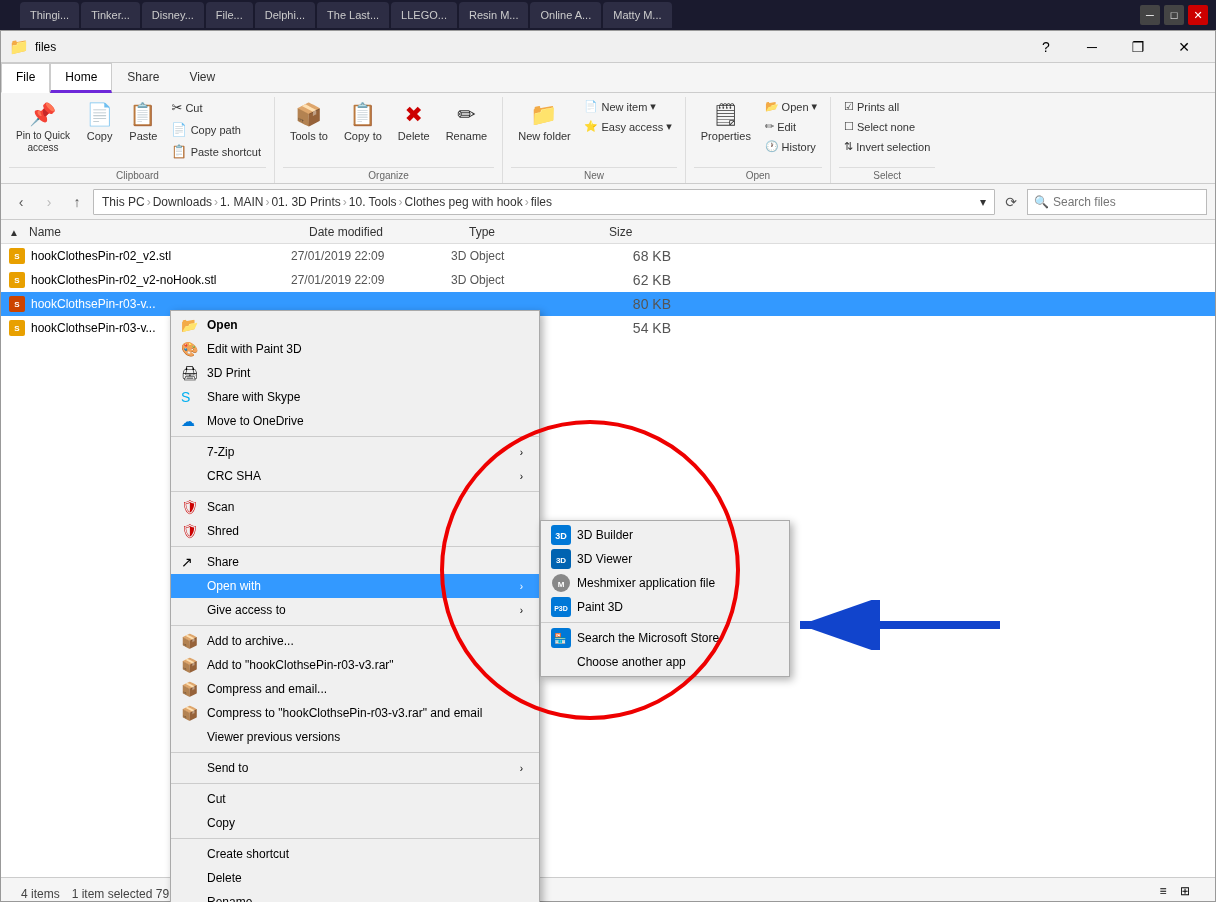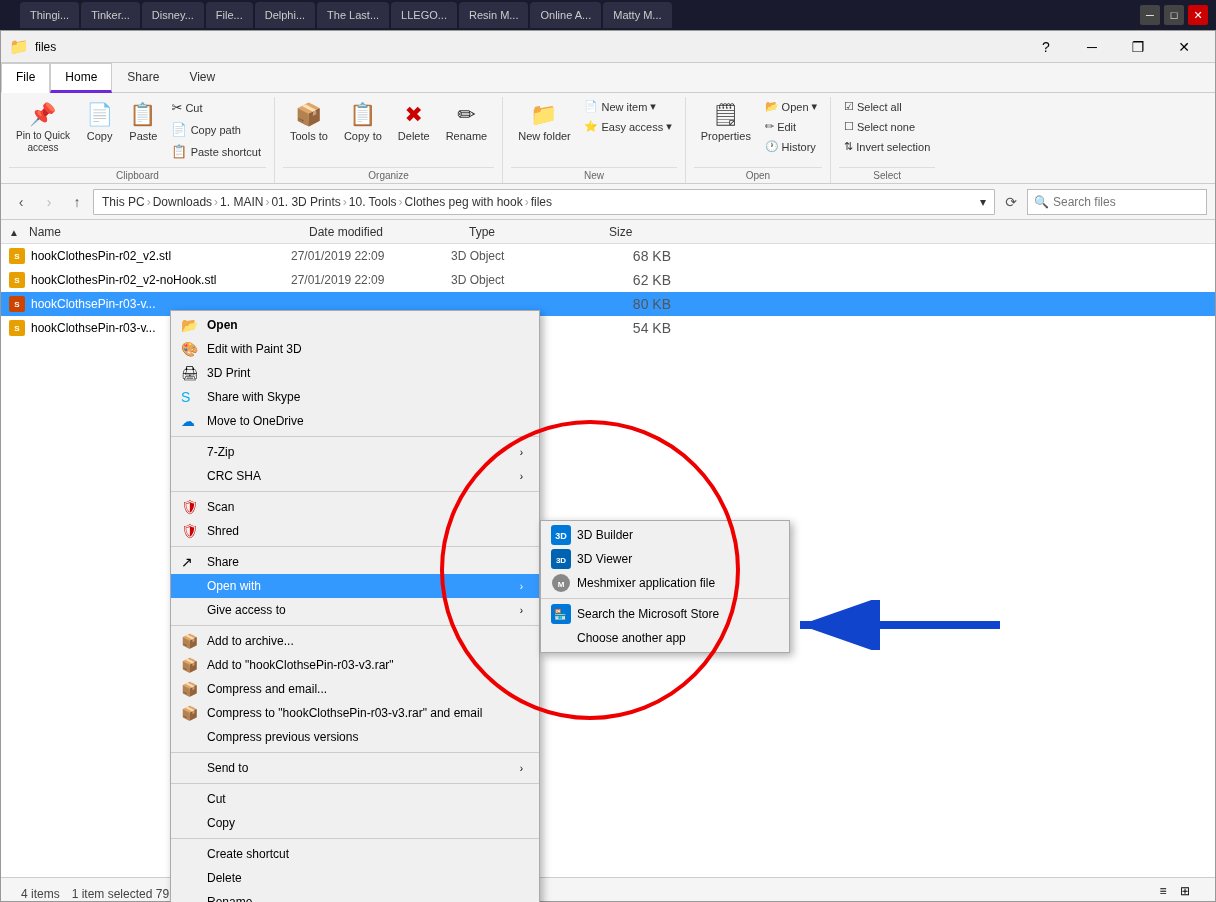--- a/index.html
+++ b/index.html
@@ -559,21 +559,21 @@
           </div>
         </div>
         <div class="ribbon-group-label">Open</div>
       </div>
 
       <div class="ribbon-group">
         <div class="ribbon-group-items">
           <div class="ribbon-col">
             <div class="ribbon-btn-small">
               <span>☑</span>
-              <span>Select all</span>
+              <span>Prints all</span>
             </div>
             <div class="ribbon-btn-small">
               <span>☐</span>
               <span>Select none</span>
             </div>
             <div class="ribbon-btn-small">
               <span>⇅</span>
               <span>Invert selection</span>
             </div>
           </div>
@@ -738,21 +738,21 @@
   </div>
   <div class="ctx-item">
     <span class="ctx-item-icon" style="color:#e8a000;">📦</span>
     Compress and email...
   </div>
   <div class="ctx-item">
     <span class="ctx-item-icon" style="color:#e8a000;">📦</span>
     Compress to "hookClothsePin-r03-v3.rar" and email
   </div>
   <div class="ctx-item">
-    Compress previous versions
+    Viewer previous versions
   </div>
   <div class="ctx-separator"></div>
   <div class="ctx-item">
     Send to
     <span class="ctx-item-arrow">›</span>
   </div>
   <div class="ctx-separator"></div>
   <div class="ctx-item">
     Cut
   </div>
@@ -793,20 +793,29 @@
   </div>
   <div class="sub-item">
     <span class="sub-item-icon">
       <svg width="20" height="20" viewBox="0 0 20 20">
         <circle cx="10" cy="10" r="9" fill="#888"></circle>
         <text x="10" y="14" text-anchor="middle" fill="white" font-size="8" font-weight="bold">M</text>
       </svg>
     </span>
     Meshmixer application file
   </div>
+  <div class="sub-item">
+    <span class="sub-item-icon">
+      <svg width="20" height="20" viewBox="0 0 20 20">
+        <rect width="20" height="20" rx="3" fill="#0078d7"></rect>
+        <text x="10" y="14" text-anchor="middle" fill="white" font-size="7" font-weight="bold">P3D</text>
+      </svg>
+    </span>
+    Paint 3D
+  </div>
   <div class="sub-separator"></div>
   <div class="sub-item">
     <span class="sub-item-icon">
       <svg width="20" height="20" viewBox="0 0 20 20">
         <rect width="20" height="20" rx="3" fill="#0078d7"></rect>
         <text x="10" y="14" text-anchor="middle" fill="white" font-size="10" font-weight="bold">🏪</text>
       </svg>
     </span>
     Search the Microsoft Store
   </div>

